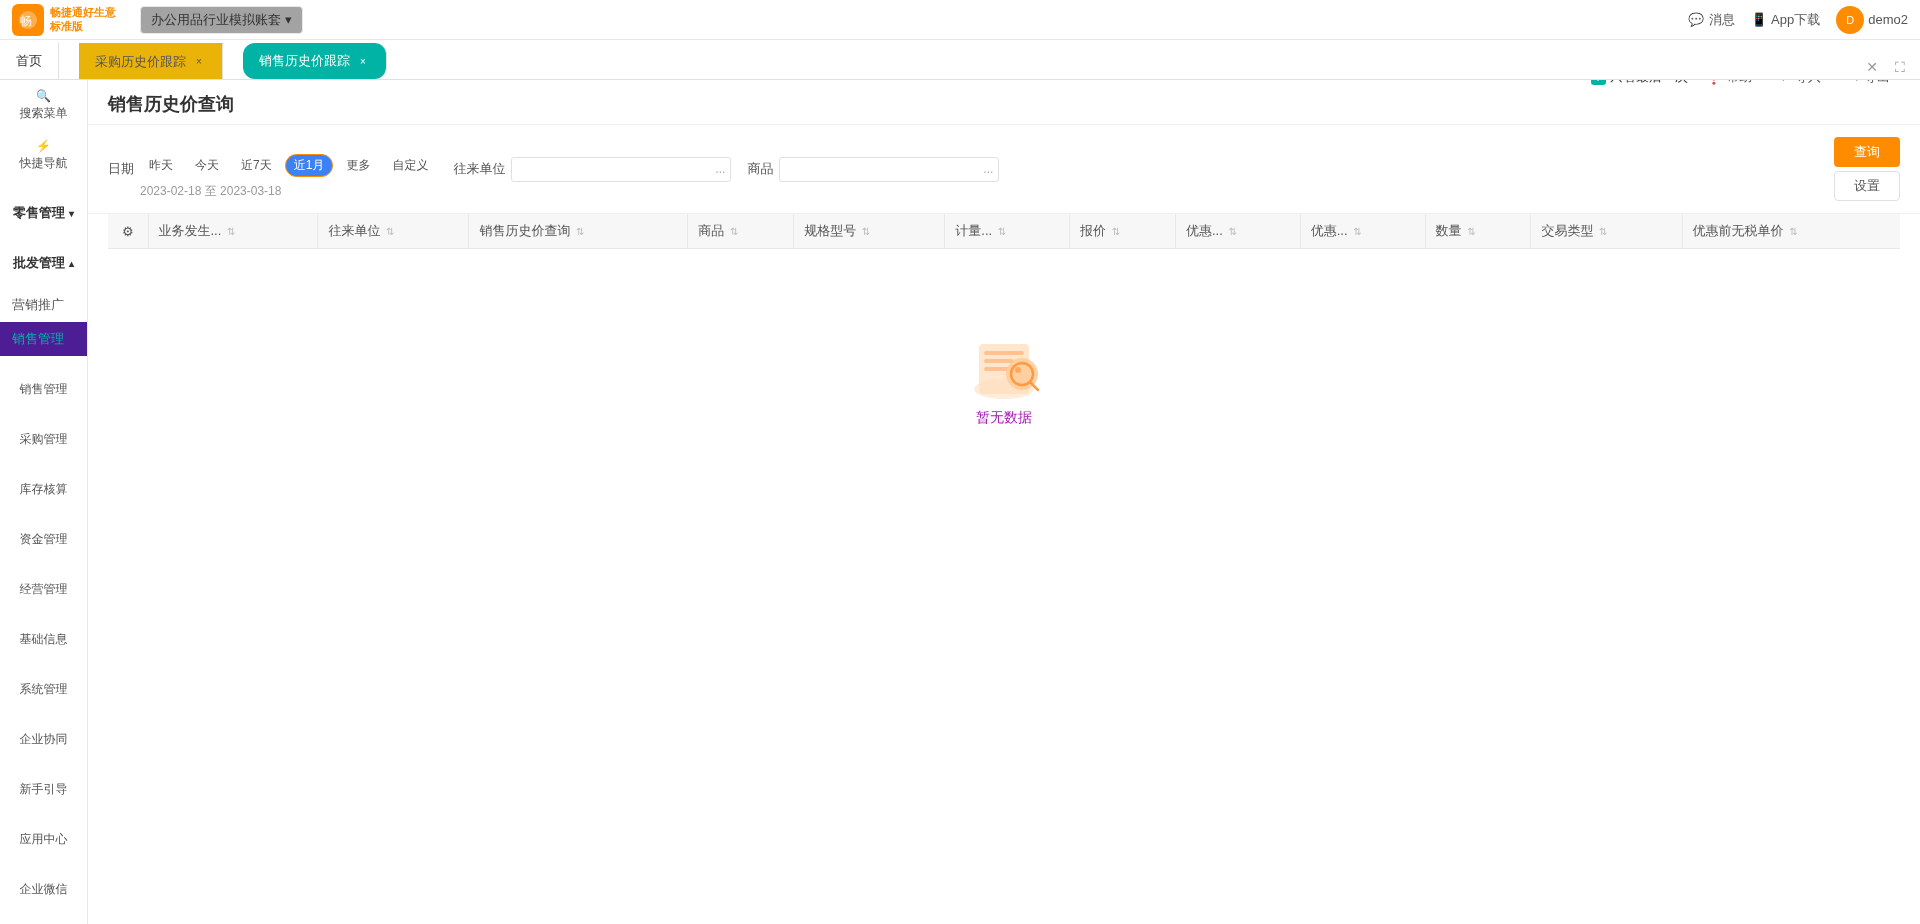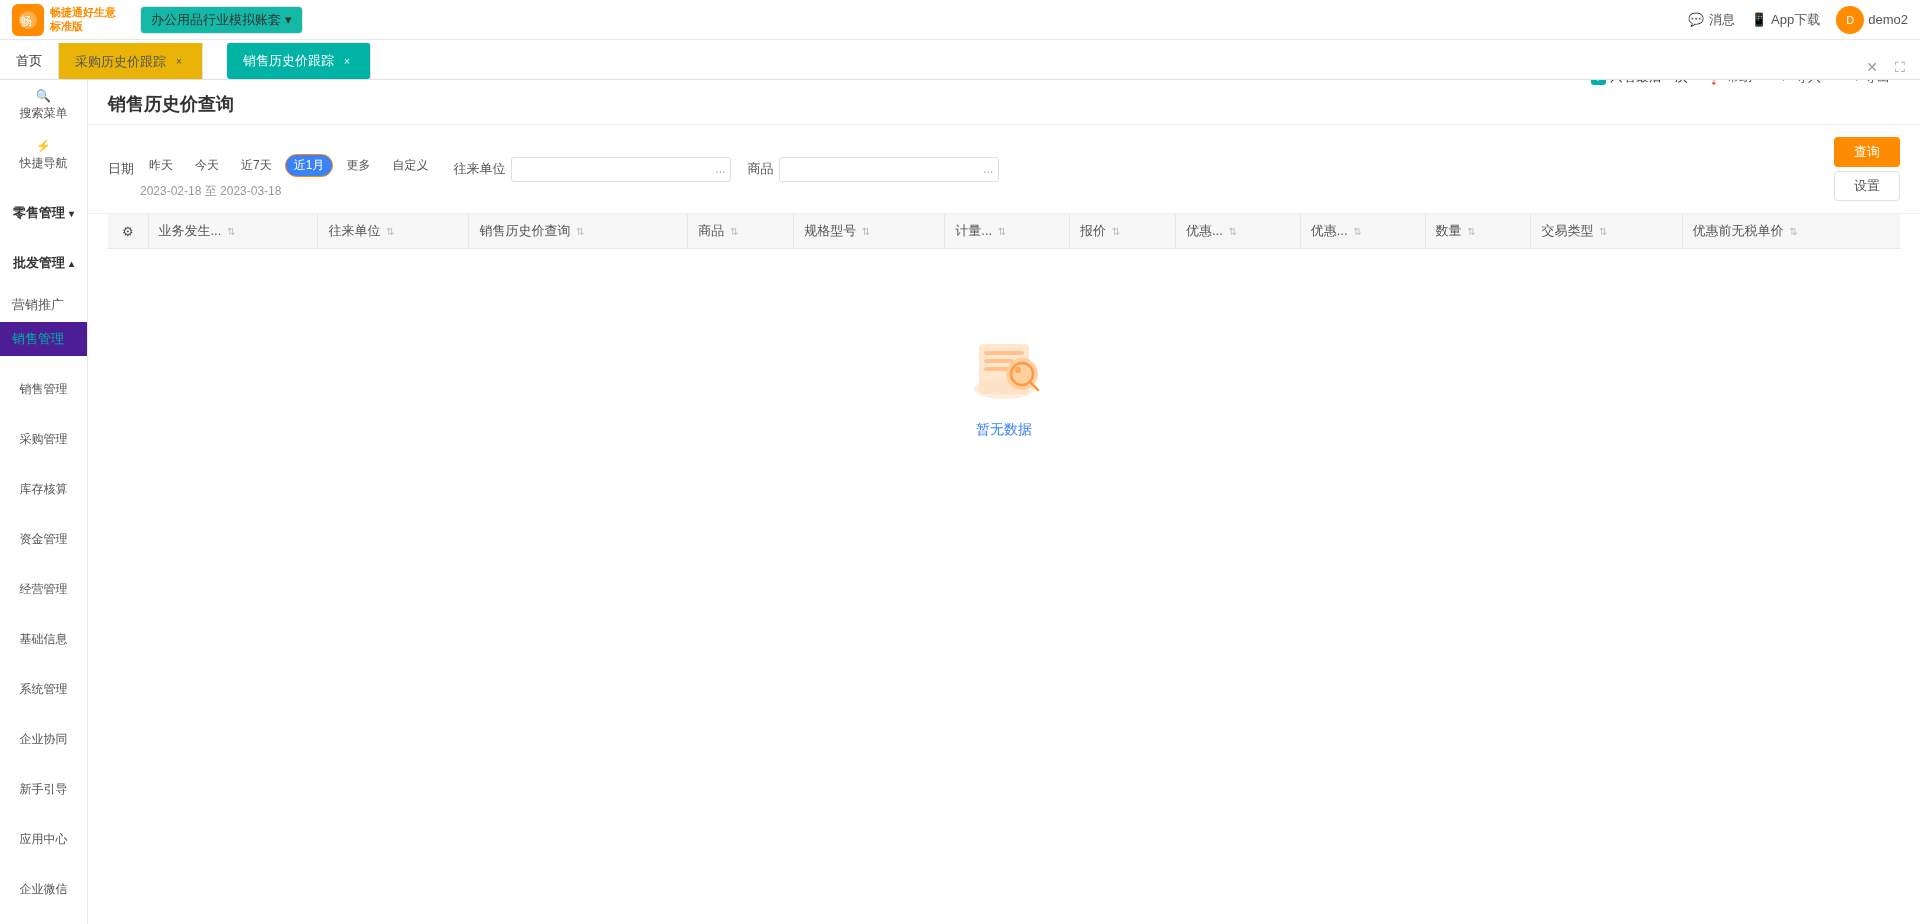--- a/index.html
+++ b/index.html
@@ -5,30 +5,30 @@
     * { margin: 0; padding: 0; box-sizing: border-box; }
     body { font-family: 'Microsoft YaHei', Arial, sans-serif; font-size: 13px; background: #f5f5f5; color: #333; width: 1920px; height: 924px; overflow: hidden; display: flex; flex-direction: column; }
 
     
     .topbar { height: 40px; background: #fff; display: flex; align-items: center; justify-content: space-between; padding: 0 12px; border-bottom: 1px solid #e8e8e8; z-index: 100; }
     .topbar-left { display: flex; align-items: center; gap: 8px; }
     .logo-area { display: flex; align-items: center; gap: 6px; }
     .logo-icon { width: 32px; height: 32px; background: #ff8c00; border-radius: 6px; display: flex; align-items: center; justify-content: center; }
     .logo-icon svg { width: 20px; height: 20px; fill: white; }
     .logo-text { font-size: 11px; color: #ff8c00; font-weight: bold; line-height: 1.2; }
-    .topbar-dropdown { display: flex; align-items: center; gap: 4px; padding: 4px 10px; border: 1px solid #e8e8e8; border-radius: 4px; cursor: pointer; background: #14b8a6; font-size: 13px; color: #333; margin-left: 16px; }
+    .topbar-dropdown { display: flex; align-items: center; gap: 4px; padding: 4px 10px; border: 1px solid #e8e8e8; border-radius: 4px; cursor: pointer; background: #a3a3a3; font-size: 13px; color: #333; margin-left: 16px; }
     .topbar-right { display: flex; align-items: center; gap: 16px; }
     .topbar-right-item { display: flex; align-items: center; gap: 4px; cursor: pointer; color: #555; font-size: 13px; }
     .avatar { width: 28px; height: 28px; border-radius: 50%; background: #ff8c00; display: flex; align-items: center; justify-content: center; color: white; font-size: 11px; }
 
     
-    .tabbar { height: 40px; background: #fff; display: flex; align-items: flex-end; border-bottom: 1px solid #e0e0e0; padding-left: 0; }
+    .tabbar { height: 40px; background: #fff; display: flex; align-items: flex-end; border-bottom: 1px solid #e0e0e0; padding-left: 0; gap: 20px; }
     .tab { height: 36px; padding: 0 16px; display: flex; align-items: center; gap: 6px; cursor: pointer; font-size: 13px; color: #666; border-right: 1px solid #e0e0e0; border-top: 1px solid transparent; background: #f5f5f5; }
     .tab.home { background: #fff; color: #333; border-top: none; }
-    .tab.active { background: #00b3a4; color: white; border-top: none; border-radius: 3px; margin-left: 24px; }
+    .tab.active { background: #00b3a4; color: white; border-top: none; border-radius: 12px; }
     .tab.inactive { background: #eab308; color: #555; }
     .tab-close { width: 14px; height: 14px; display: flex; align-items: center; justify-content: center; border-radius: 50%; font-size: 10px; cursor: pointer; }
     .tabbar-actions { margin-left: auto; display: flex; align-items: center; gap: 4px; padding: 0 8px; }
     .tabbar-action-btn { width: 24px; height: 24px; display: flex; align-items: center; justify-content: center; cursor: pointer; color: #999; font-size: 14px; }
 
     
     .main-layout { display: flex; flex: 1; overflow: hidden; }
 
     
     .sidebar { width: 88px; background: #fff; border-right: 1px solid #e8e8e8; display: flex; flex-direction: column; overflow-y: auto; }
@@ -72,21 +72,21 @@
     table { width: 100%; border-collapse: collapse; font-size: 13px; }
     thead tr { background: #f7f7f7; }
     thead th { padding: 8px 10px; text-align: left; color: #555; font-weight: normal; border-bottom: 1px solid #e8e8e8; border-right: 1px solid #e8e8e8; white-space: nowrap; cursor: pointer; user-select: none; }
     thead th:last-child { border-right: none; }
     .th-setting { width: 40px; text-align: center; }
     .sort-arrows { font-size: 10px; color: #bbb; margin-left: 2px; }
 
     
     .empty-state { display: flex; flex-direction: column; align-items: center; justify-content: center; padding: 80px 0; }
     .empty-icon { width: 100px; height: 80px; position: relative; }
-    .empty-text { color: #3b82f6; font-size: 14px; margin-top: 12px; }
+    .empty-text { color: #a21caf; font-size: 14px; }
   </style>
 </head>
 <body>
 
 <div class="topbar">
   <div class="topbar-left">
     <div class="logo-area">
       <div class="logo-icon">
         <svg viewBox="0 0 20 20">
             <circle cx="10" cy="10" r="9" fill="white" opacity="0.3"></circle>

